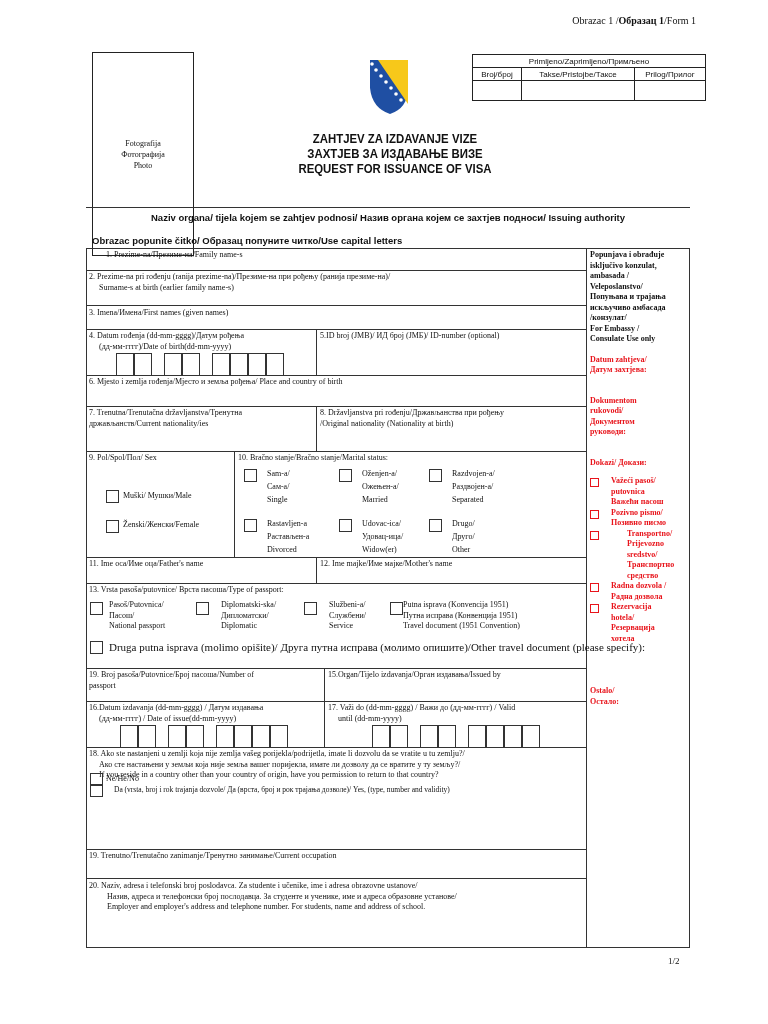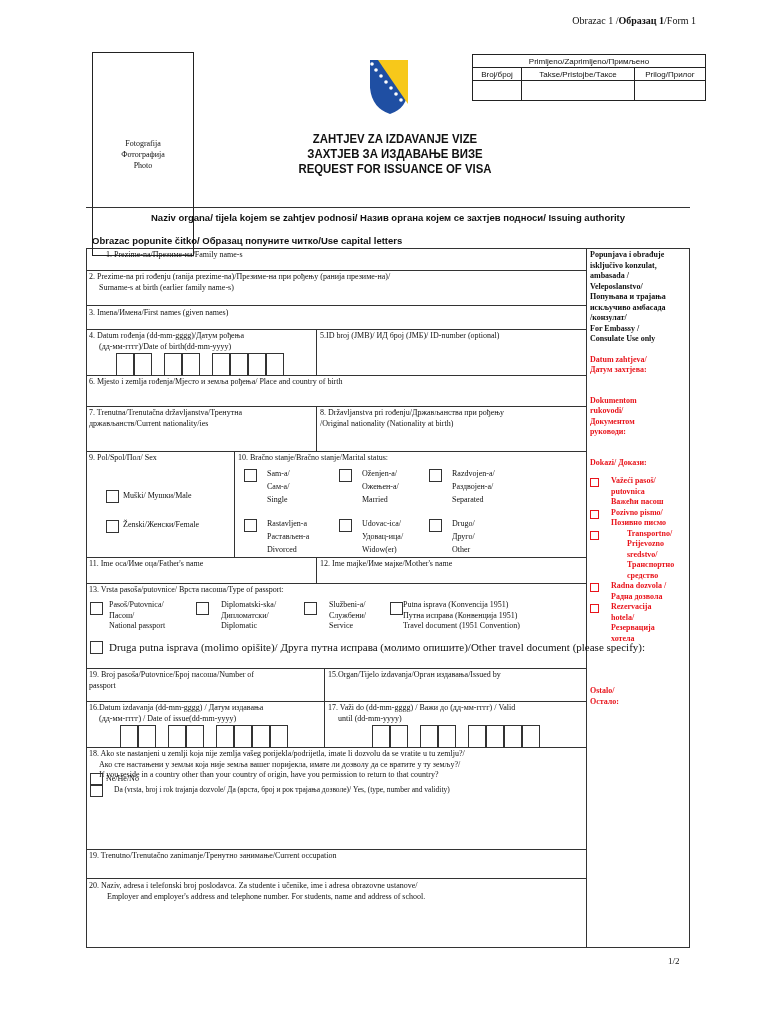--- a/index.html
+++ b/index.html
@@ -303,20 +303,21 @@
 </div>
 <div class="abs lbl" style="left:90px;top:784px;display:flex;gap:11px;align-items:center;font-size:7.5px">
   <div class="cb"></div>
     <span>Da (vrsta, broj i rok trajanja dozvole/ Да (врста, број и рок трајања дозволе)/ Yes, (type, number and validity)</span>
 </div>
 
 <div class="abs lbl" style="left:89px;top:851px"><span>19. Trenutno/Trenutačno zanimanje/Тренутно занимање/Current occupation</span></div>
 
 <div class="abs lbl" style="left:89px;top:881px">
   <div>20. Naziv, adresa i telefonski broj poslodavca. Za studente i učenike, ime i adresa obrazovne ustanove/</div>
+  <div style="padding-left:18px">Назив, адреса и телефонски број послодавца. За студенте и ученике, име и адреса образовне установе/</div>
   <div style="padding-left:18px">Employer and employer's address and telephone number.  For students, name and address of  school.</div>
 </div>
 
 <div class="abs side">
   <div>
     <div>Popunjava i obrađuje</div>
     <div>isključivo konzulat,</div>
     <div>ambasada /</div>
     <div>Veleposlanstvo/</div>
     <div>Попуњава и трајања</div>

